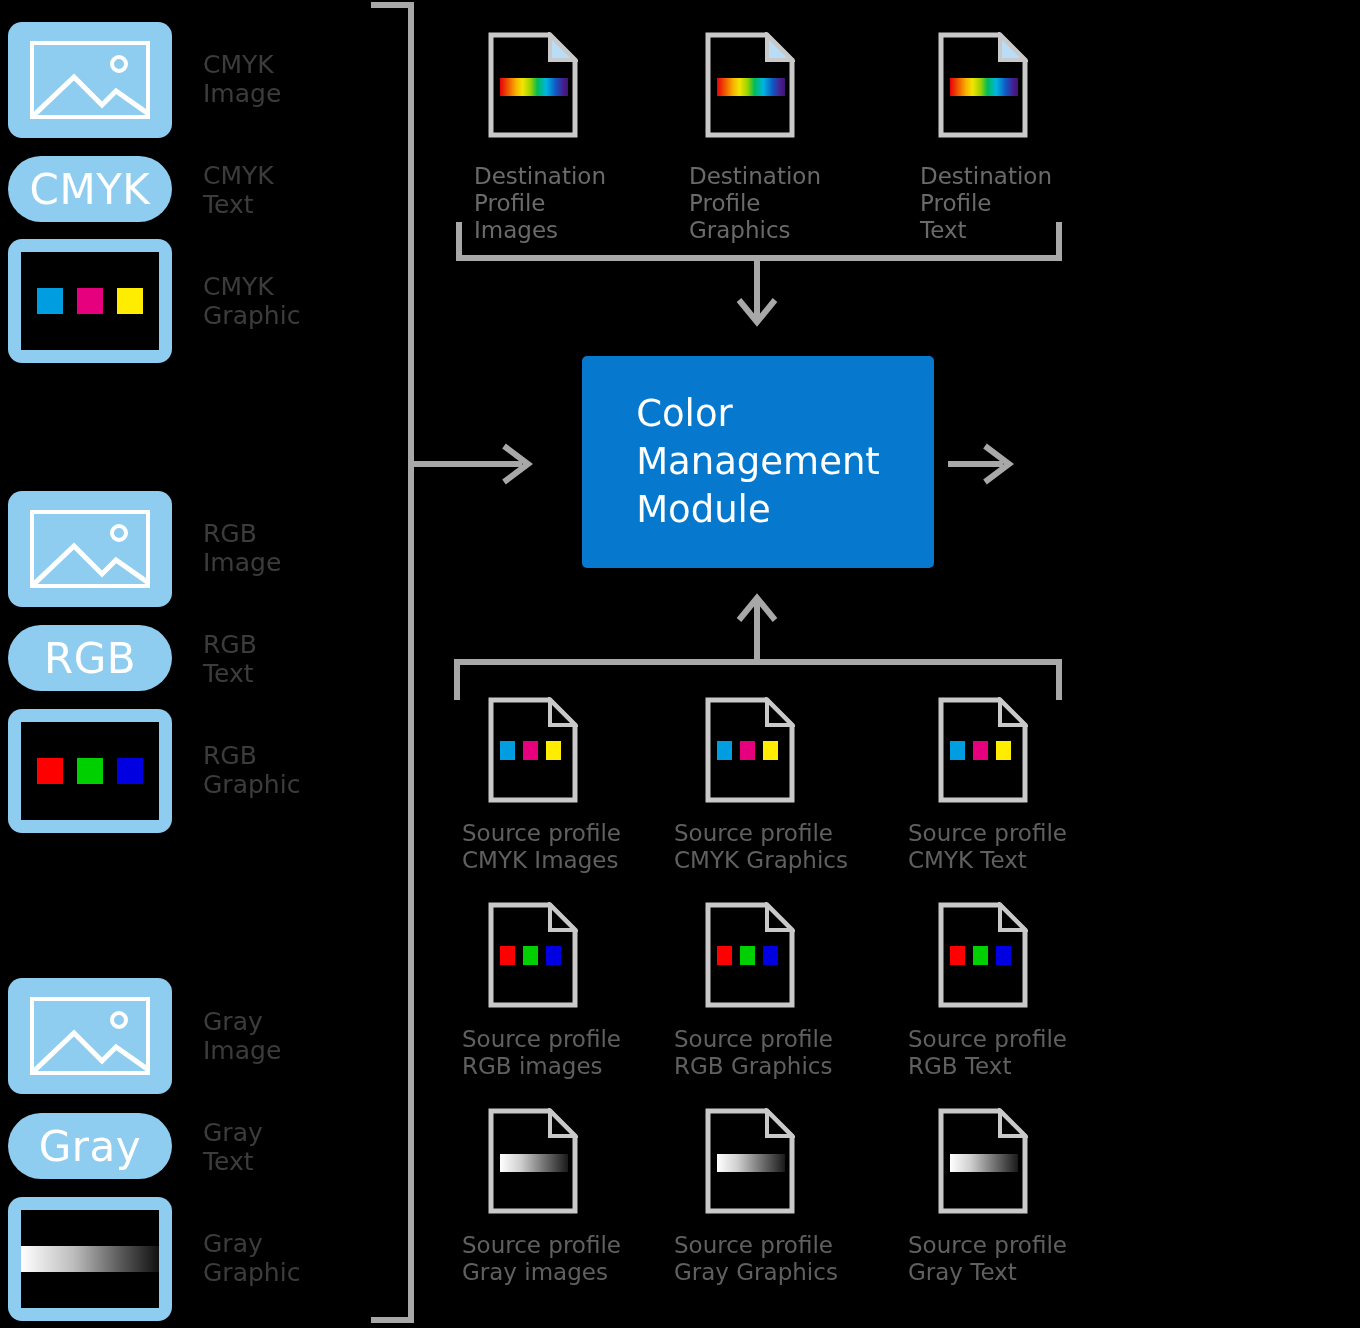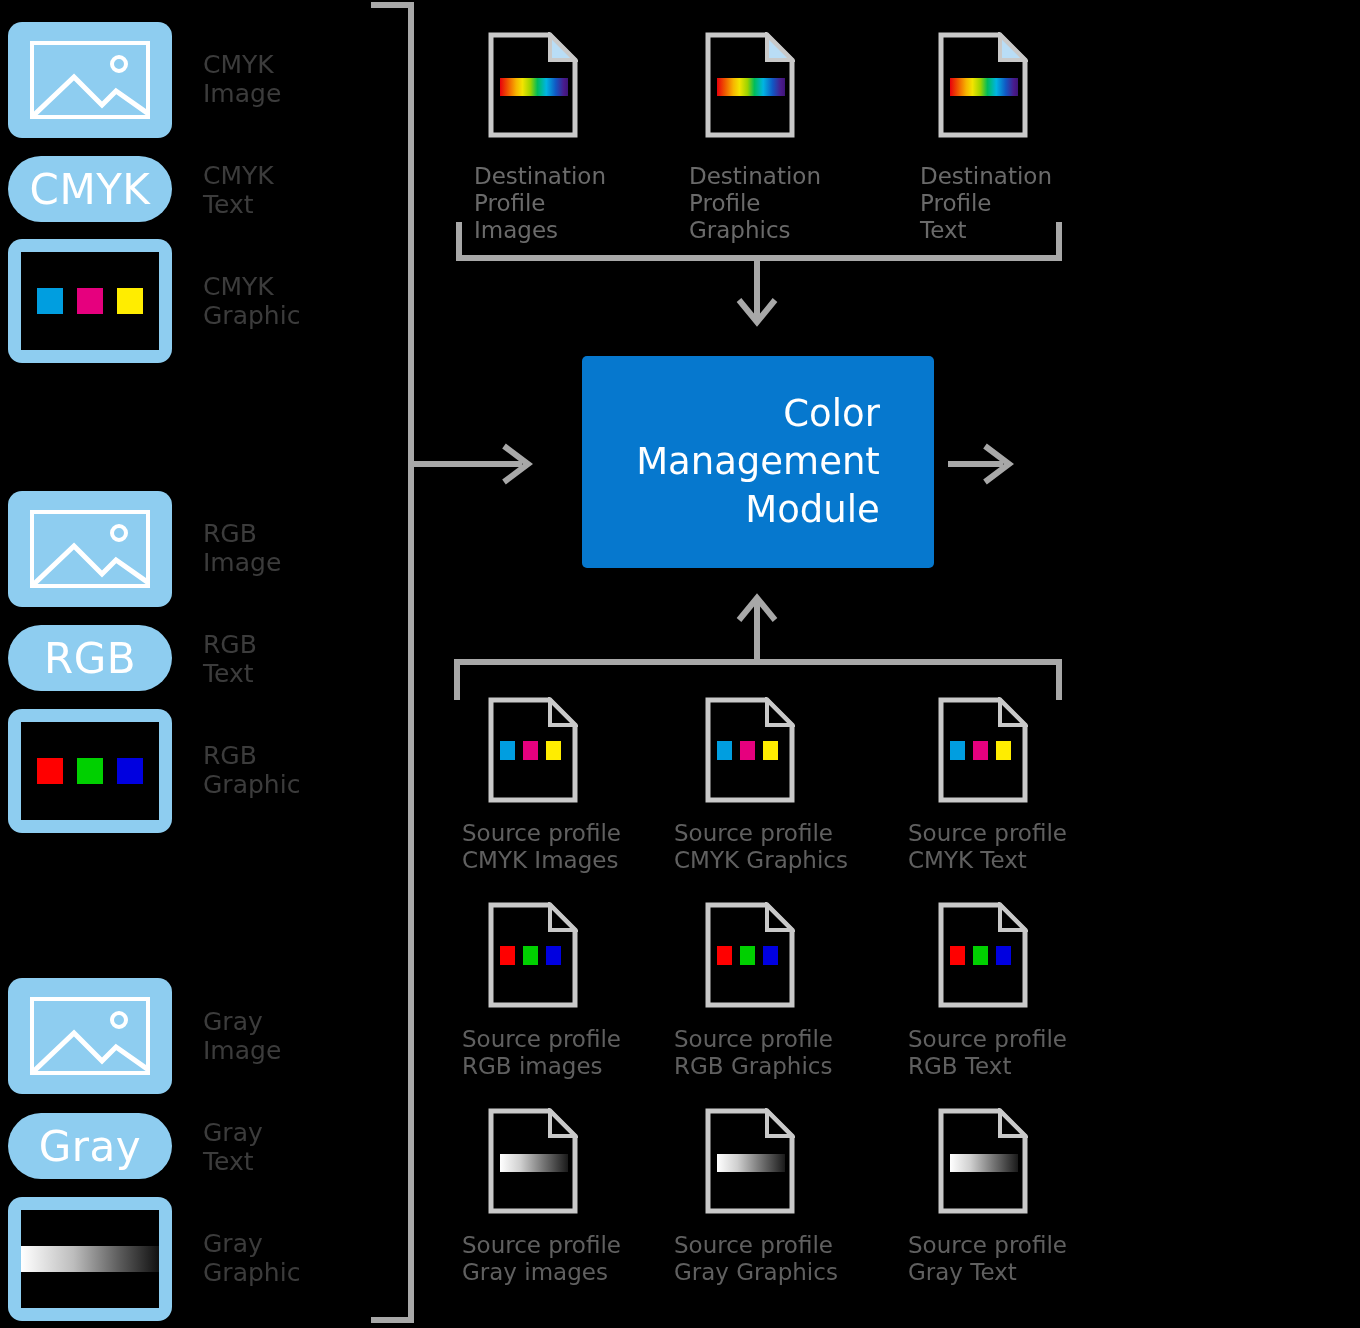--- a/index.html
+++ b/index.html
@@ -120,21 +120,21 @@
   }
   .doclabel.dest{color:#6a6a6a;}
 
   
   #cmm{
     position:absolute;
     left:582px;top:356px;width:352px;height:212px;
     background:#0678ce;
     border-radius:5px;
     display:flex;align-items:center;justify-content:center;
-    text-align:right;
+    text-align:left;
     color:#ffffff;
     font-size:37px;
     line-height:48px;
     white-space:pre-line;
   }
 
   
   #outlabel{
     position:absolute;
     left:1055px;top:432px;

